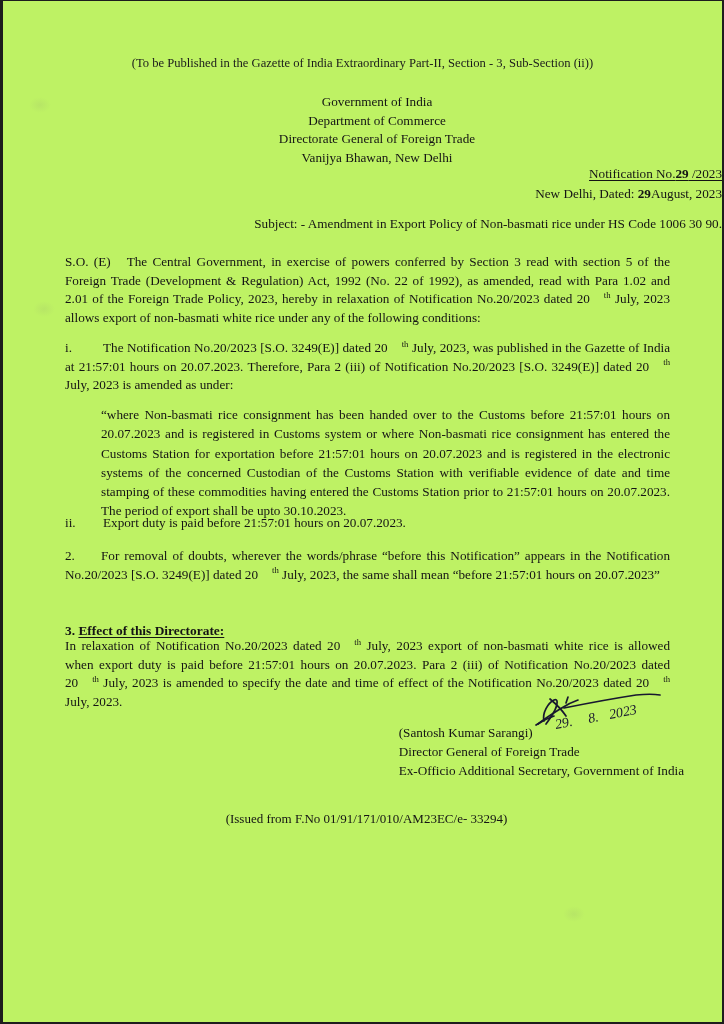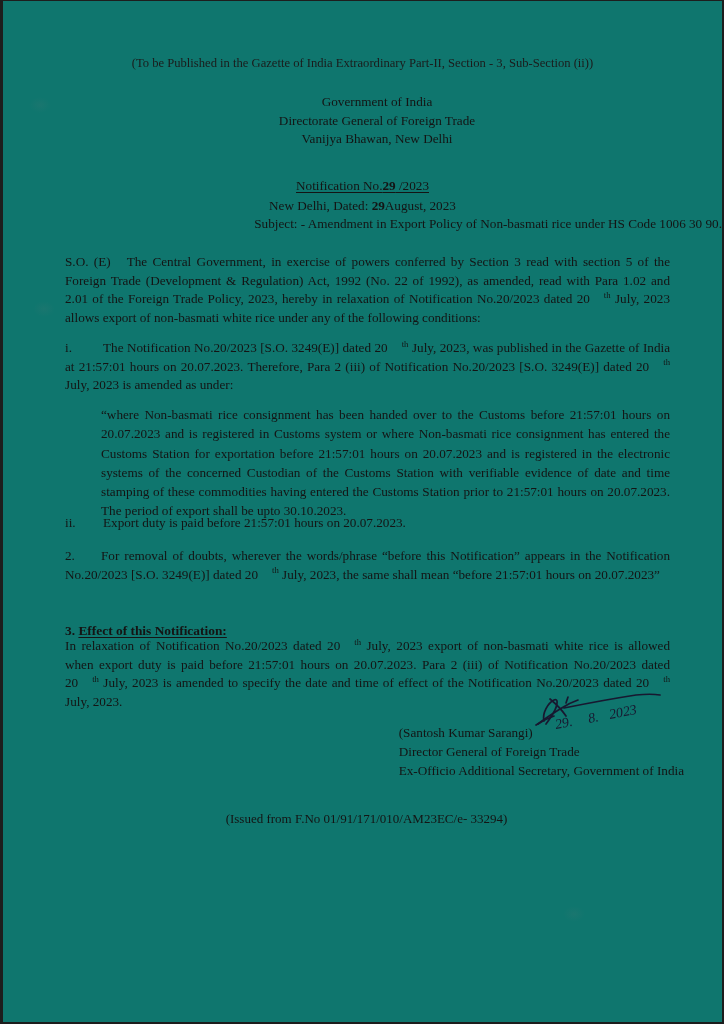--- a/index.html
+++ b/index.html
@@ -24,21 +24,21 @@
     border-left-width: 3px;
     border-bottom-width: 2px;
     border-right-width: 2px;
     padding: 0;
     color: #141414;
   }
 
   .sheet {
     position: absolute;
     left: 0; top: 0; right: 0; bottom: 0;
-    background: #0f766e;
+    background: #bef264;
   }
 
   .top-note {
     position: absolute;
     top: 55px;
     left: 0;
     right: 0;
     text-align: center;
     font-size: 12.6px;
     color: #1b1b1b;
@@ -52,24 +52,23 @@
     font-size: 13.2px;
     line-height: 1.42;
     color: #141414;
     padding-left: 29px;
   }
 
   .notif-block {
     position: absolute;
     top: 163px;
     left: 0; right: 0;
-    text-align: center;
+    text-align: right;
     font-size: 13.2px;
     line-height: 1.48;
-    margin-top: 12px;
   }
   .notif-line { text-decoration: underline; text-underline-offset: 2px; }
   .b { font-weight: bold; }
 
   .subject {
     position: absolute;
     top: 215px;
     left: 0; right: 0;
     text-align: right;
     font-size: 13.2px;
@@ -154,20 +153,21 @@
   <div class="sheet">
 
     <div class="smudge" style="left:26px; top:96px;"></div>
     <div class="smudge" style="left:30px; top:300px;"></div>
     <div class="smudge" style="left:560px; top:905px;"></div>
 
     <div class="top-note">(To be Published in the Gazette of India Extraordinary Part-II, Section - 3, Sub-Section (ii))</div>
 
     <div class="org-block">
       <div>Government of India</div>
+      <div>Department of Commerce</div>
       <div>Directorate General of Foreign Trade</div>
       <div>Vanijya Bhawan, New Delhi</div>
     </div>
 
     <div class="notif-block">
       <div>
         <span class="notif-line"><span>Notification No.</span><span class="b">29</span><span> /2023</span></span>
       </div>
       <div><span>New Delhi, Dated: </span><span class="b">29</span><span>August, 2023</span></div>
     </div>
@@ -178,21 +178,21 @@
 
     <div class="para p-i"><span class="ind-i">i.</span><span>The Notification No.20/2023 [S.O. 3249(E)] dated 20</span><sup>th</sup><span> July, 2023, was published in the Gazette of India at 21:57:01 hours on 20.07.2023. Therefore, Para 2 (iii) of Notification No.20/2023 [S.O. 3249(E)] dated 20</span><sup>th</sup><span> July, 2023 is amended as under:</span></div>
 
     <div class="para p-quote">“where Non-basmati rice consignment has been handed over to the Customs before 21:57:01 hours on 20.07.2023 and is registered in Customs system or where Non-basmati rice consignment has entered the Customs Station for exportation before 21:57:01 hours on 20.07.2023 and is registered in the electronic systems of the concerned Custodian of the Customs Station with verifiable evidence of date and time stamping of these commodities having entered the Customs Station prior to 21:57:01 hours on 20.07.2023. The period of export shall be upto 30.10.2023.</div>
 
     <div class="para p-ii"><span class="ind-i">ii.</span><span>Export duty is paid before 21:57:01 hours on 20.07.2023.</span></div>
 
     <div class="para p-2"><span class="ind-n">2.</span><span>For removal of doubts, wherever the words/phrase “before this Notification” appears in the Notification No.20/2023 [S.O. 3249(E)] dated 20</span><sup>th</sup><span> July, 2023, the same shall mean “before 21:57:01 hours on 20.07.2023”</span></div>
 
     <div class="para p-3head sec-head"><span>3.</span>
-      <span class="u">Effect of this Notification:</span></div>
+      <span class="u">Effect of this Directorate:</span></div>
 
     <div class="para p-3body"><span>In relaxation of Notification No.20/2023 dated 20</span><sup>th</sup><span> July, 2023 export of non-basmati white rice is allowed when export duty is paid before 21:57:01 hours on 20.07.2023. Para 2 (iii) of Notification No.20/2023 dated 20</span><sup>th</sup><span> July, 2023 is amended to specify the date and time of effect of the Notification No.20/2023 dated 20</span><sup>th</sup><span> July, 2023.</span></div>
 
     <div class="signature">
       <svg width="200" height="44" viewBox="0 0 200 44" xmlns="http://www.w3.org/2000/svg">
         <g fill="none" stroke="#181830" stroke-width="1.7" stroke-linecap="round" stroke-linejoin="round">
           <path d="M58 30 C56 22, 62 12, 68 9 C72 7, 72 13, 69 19 C66 25, 62 30, 60 33"></path>
           <path d="M52 33 C58 28, 66 23, 74 18 C80 14, 86 11, 92 9"></path>
           <path d="M64 8 C70 13, 76 19, 80 25"></path>
           <path d="M80 12 L82 6"></path>

